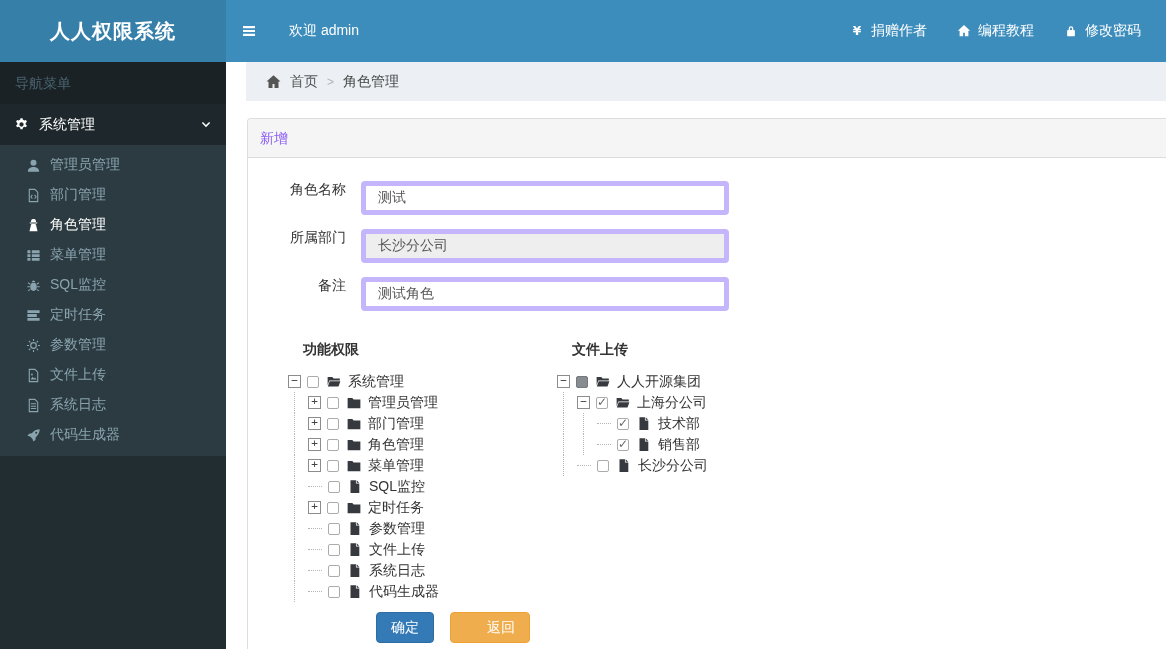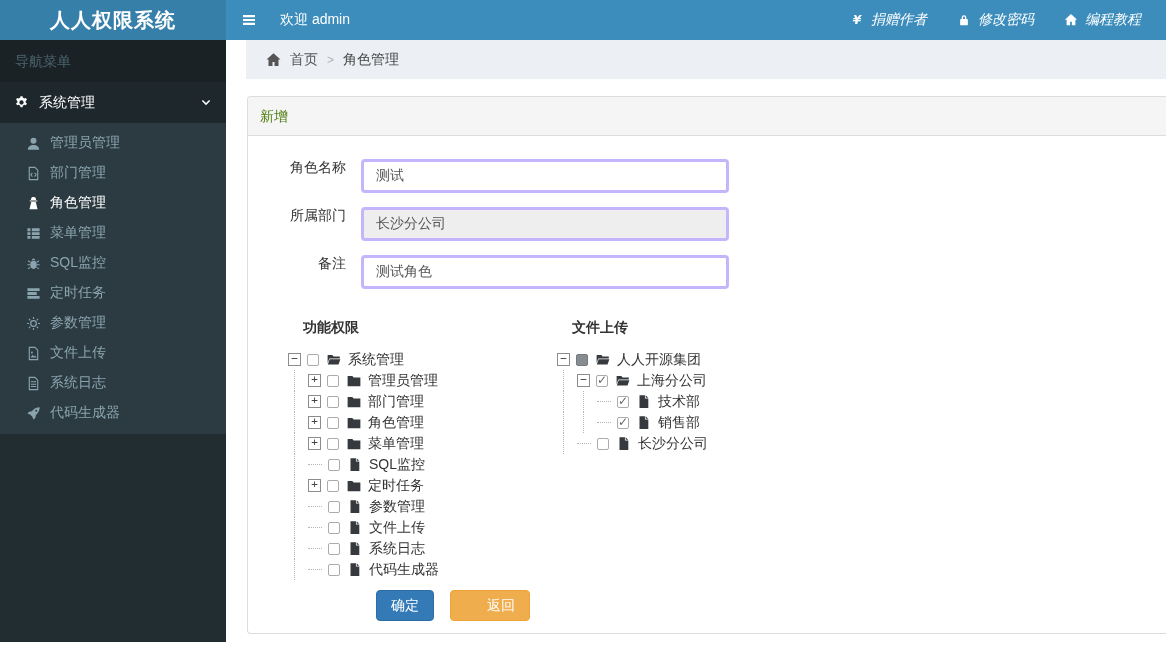--- a/index.html
+++ b/index.html
@@ -1,30 +1,30 @@
 <!DOCTYPE html>
 <html><head>
 <meta charset="utf-8">
 <style>
   * { margin:0; padding:0; box-sizing:border-box; }
   html,body { width:1166px; height:649px; overflow:hidden; background:#fff;
               font-family:"Liberation Sans","DejaVu Sans",sans-serif; }
   svg.ic { fill:currentColor; display:block; }
 
   
-  .topbar { display:flex; height:40px; }
+  .topbar { display:flex; height:62px; }
   .logo { width:226px; background:#367fa9; color:#fff; font-size:20px; font-weight:bold;
           display:flex; align-items:center; justify-content:center; letter-spacing:1px; flex:none; }
   .navbar { flex:1; background:#3c8dbc; display:flex; align-items:center; color:#fff;
             font-size:14px; padding-right:10px; }
   .hamburger { width:46px; height:47px; display:flex; align-items:center; justify-content:center; cursor:pointer; }
   .hamburger svg { width:16px; height:16px; }
-  .welcome { margin-left:8px; }
+  .welcome { margin-left:17px; }
   .nav-spacer { flex:1; }
-  .nav-link { display:flex; align-items:center; gap:7px; padding:0 15px; height:47px; cursor:pointer;font-style:italic; }
+  .nav-link { display:flex; align-items:center; gap:7px; padding:0 15px; height:47px; cursor:pointer; }
   .nav-link svg { width:14px; height:14px; }
 
   
   .main { display:flex; height:602px; }
   .sidebar { width:226px; background:#222d32; flex:none; }
   .sidebar-header { background:#1a2226; color:#4b646f; font-size:14px; padding:13px 15px 11px; }
   .menu-root { height:41px; background:#1e282c; color:#fff; display:flex; align-items:center;
                padding:0 14px; font-size:14px; cursor:pointer; }
   .menu-root .s-icon { width:15px; height:15px; margin-right:10px; }
   .menu-root .chev { width:12px; height:12px; margin-left:auto; }
@@ -39,26 +39,26 @@
                 padding-left:19px; font-size:14px; color:#666; gap:9px; flex:none;margin-left:20px; }
   .bc-home { display:flex; align-items:center; gap:8px; color:#555; cursor:pointer; }
   .bc-home svg { width:17px; height:16px; }
   .bc-sep { color:#b3b3b3; font-size:12px; }
   .bc-current { color:#474747; }
 
   
   .panel { margin:17px 0 0 21px; border:1px solid #ddd; border-right:none;
            border-radius:4px 0 0 4px; height:538px; background:#fff; }
   .panel-heading { height:39px; line-height:38px; background:#f5f5f5; border-bottom:1px solid #ddd;
-                   padding:0 12px; font-size:14px; color:#4d7c0f; border-radius:4px 0 0 0; }
+                   padding:0 12px; font-size:14px; color:#8b5cf6; border-radius:4px 0 0 0; }
   .panel-body { padding-top:23px; }
 
   .form-row { display:flex; align-items:flex-start; margin-bottom:14px; }
   .form-label { width:113px; text-align:right; padding-right:15px; font-size:14px; color:#333; flex:none; }
-  .form-input { width:368px; height:34px; border:3px solid #c4b5fd; border-radius:4px;
+  .form-input { width:368px; height:34px; border:5px solid #c4b5fd; border-radius:4px;
                 padding:6px 12px; font-size:14px; color:#555; outline:none; font-family:inherit; background:#fff; }
   .form-input:disabled { background:#eee; }
 
   
   .trees { display:flex; margin-top:30px; padding-left:40px; }
   .tree-col-left { width:269px; flex:none; }
   .tree-title { font-size:14px; font-weight:bold; color:#333; margin:0 0 12px 15px; }
   .tree-row { display:flex; align-items:center; height:21px; font-size:14px; color:#333; }
   .slots { display:flex; align-items:center; flex:none; height:21px; }
   .indent { width:20px; height:21px; position:relative; flex:none; }
@@ -170,29 +170,29 @@
     <span class="nav-spacer"></span>
     <span id="nav-links" style="display:flex;">
         <span class="nav-link">
     <svg class="ic">
             <use href="#sym-yen"></use>
           </svg>
     <span class="nav-label">捐赠作者</span>
   </span>
         <span class="nav-link">
     <svg class="ic">
-            <use href="#sym-lock"></use>
-          </svg>
-    <span class="nav-label">修改密码</span>
+            <use href="#sym-home"></use>
+          </svg>
+    <span class="nav-label">编程教程</span>
   </span>
         <span class="nav-link">
     <svg class="ic">
-            <use href="#sym-home"></use>
-          </svg>
-    <span class="nav-label">编程教程</span>
+            <use href="#sym-lock"></use>
+          </svg>
+    <span class="nav-label">修改密码</span>
   </span>
       </span>
   </div>
 </div>
 
 <div class="main">
 
   <div class="sidebar">
     <div class="sidebar-header">导航菜单</div>
     <div class="menu-root">

